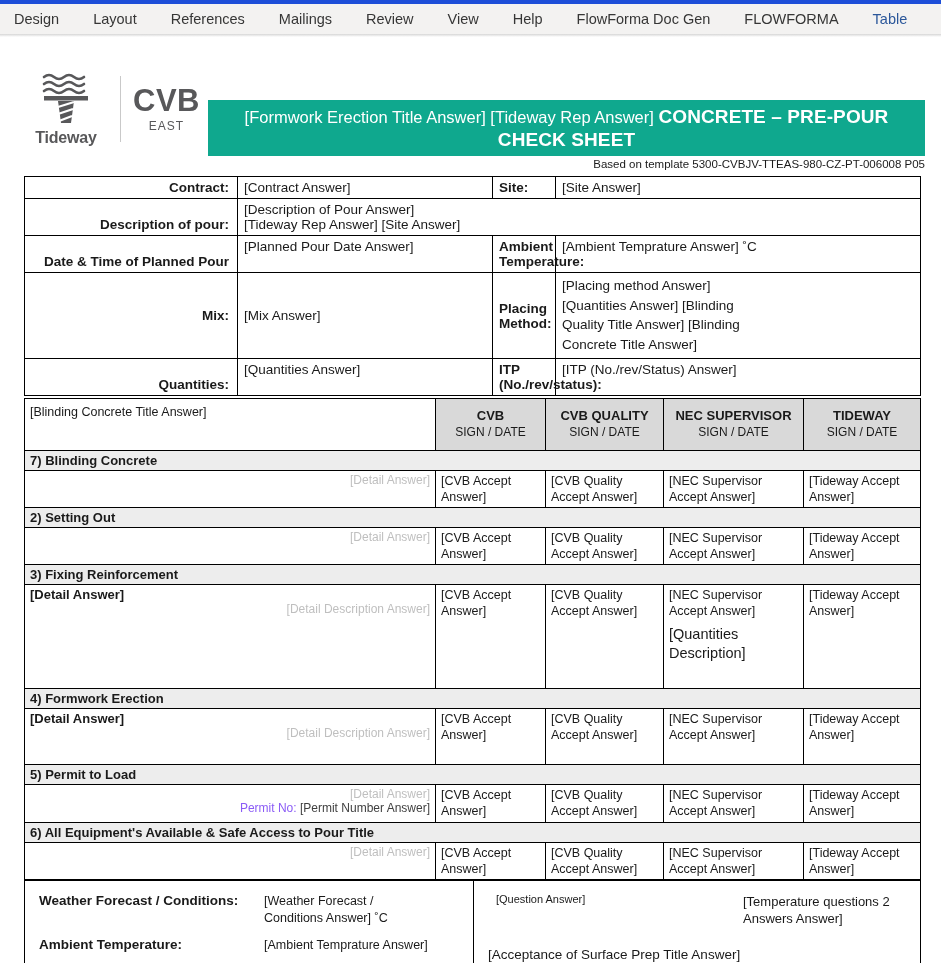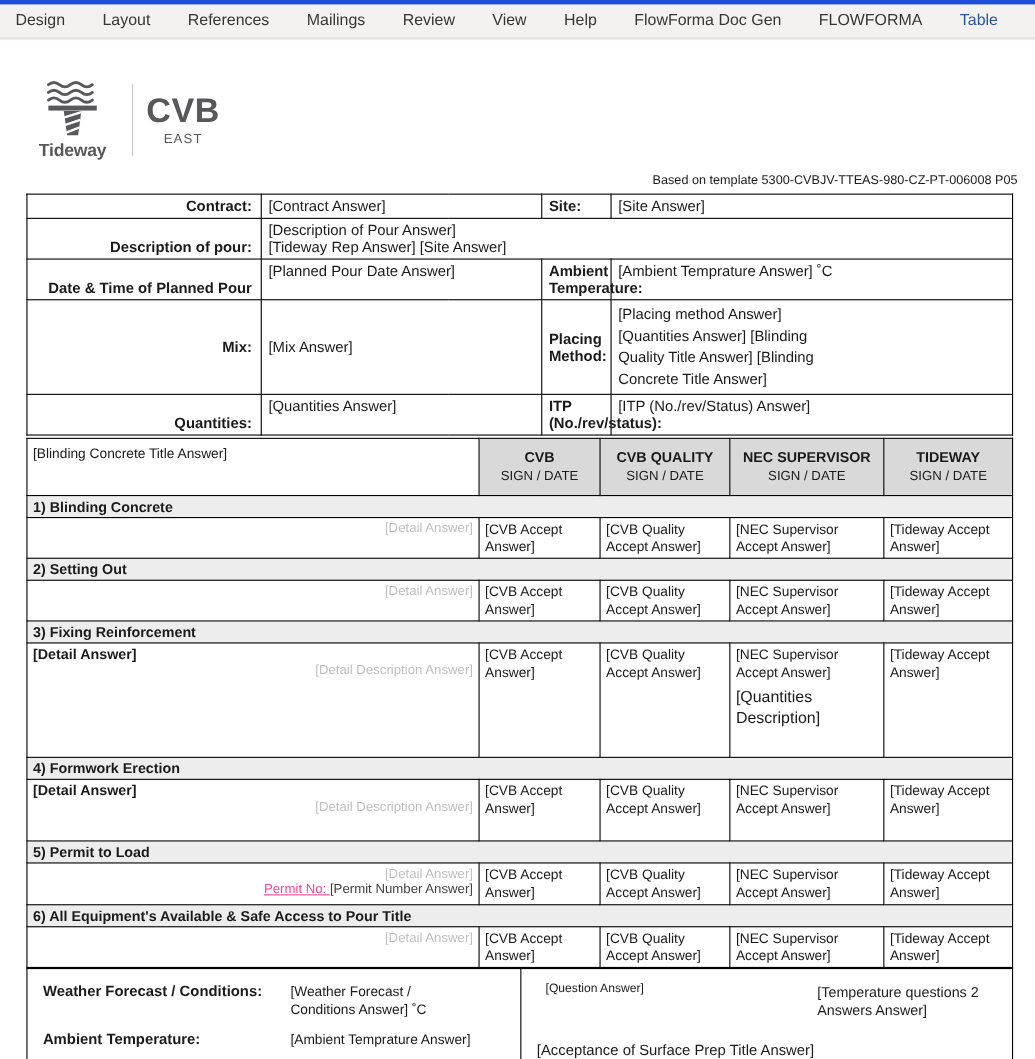--- a/index.html
+++ b/index.html
@@ -155,21 +155,21 @@
   }
   .detail-cell { position: relative; }
   .detail-title {
     font-weight: bold; font-size: 13px; color:#1a1a1a;
     display:block; text-align: left;
   }
   .detail-ghost {
     display:block; text-align: right; color: #BFBFBF; font-size: 12px;
   }
   .permit-line { display:block; text-align: right; font-size: 12px; }
-  .permit-lbl { color: #ec4899; text-decoration: underline; }
+  .permit-lbl { color: #8b5cf6; }
   .permit-val { color: #3f3f3f; }
   .sign-cell { font-size: 12px; line-height: 1.28; vertical-align: middle; }
   .sign-cell .big {
     display:block; font-size: 14.5px; margin-top: 6px; line-height:1.3;
   }
 
   
   .bottom-table {
     position: absolute; left: 24px; top: 843px;
     width: 896px; height: 118px;
@@ -227,20 +227,25 @@
       </svg>
       <div class="tideway-word">Tideway</div>
     </div>
     <div class="logo-divider"></div>
     <div class="cvb-logo">
       <div class="cvb-main">CVB</div>
       <div class="cvb-sub">EAST</div>
     </div>
   </div>
 
+  <div class="banner">
+    <div class="banner-inner">
+      <span class="banner-pre">[Formwork Erection Title Answer] [Tideway Rep Answer] </span><span class="banner-main">CONCRETE – PRE-POUR CHECK SHEET</span>
+    </div>
+  </div>
   <div class="template-note">Based on template 5300-CVBJV-TTEAS-980-CZ-PT-006008 P05</div>
 
   <table class="info-table">
     <colgroup>
       <col style="width:213px">
         <col style="width:170px">
         <col style="width:85px">
       <col style="width:63px">
         <col style="width:365px">
     </colgroup>
@@ -307,21 +312,21 @@
           <span class="ch-top">NEC SUPERVISOR</span>
           <span class="ch-bot">SIGN / DATE</span>
         </td>
         <td class="check-head-col">
           <span class="ch-top">TIDEWAY</span>
           <span class="ch-bot">SIGN / DATE</span>
         </td>
       </tr>
 
       <tr class="section-row">
-        <td colspan="5">1) Blinding Concrete</td>
+        <td colspan="5">7) Blinding Concrete</td>
       </tr>
       <tr style="height:34px">
         <td class="detail-cell">
           <span class="detail-ghost">[Detail Answer]</span>
         </td>
         <td class="sign-cell">[CVB Accept Answer]</td>
         <td class="sign-cell">[CVB Quality Accept Answer]</td>
         <td class="sign-cell">[NEC Supervisor Accept Answer]</td>
         <td class="sign-cell">[Tideway Accept Answer]</td>
       </tr>

